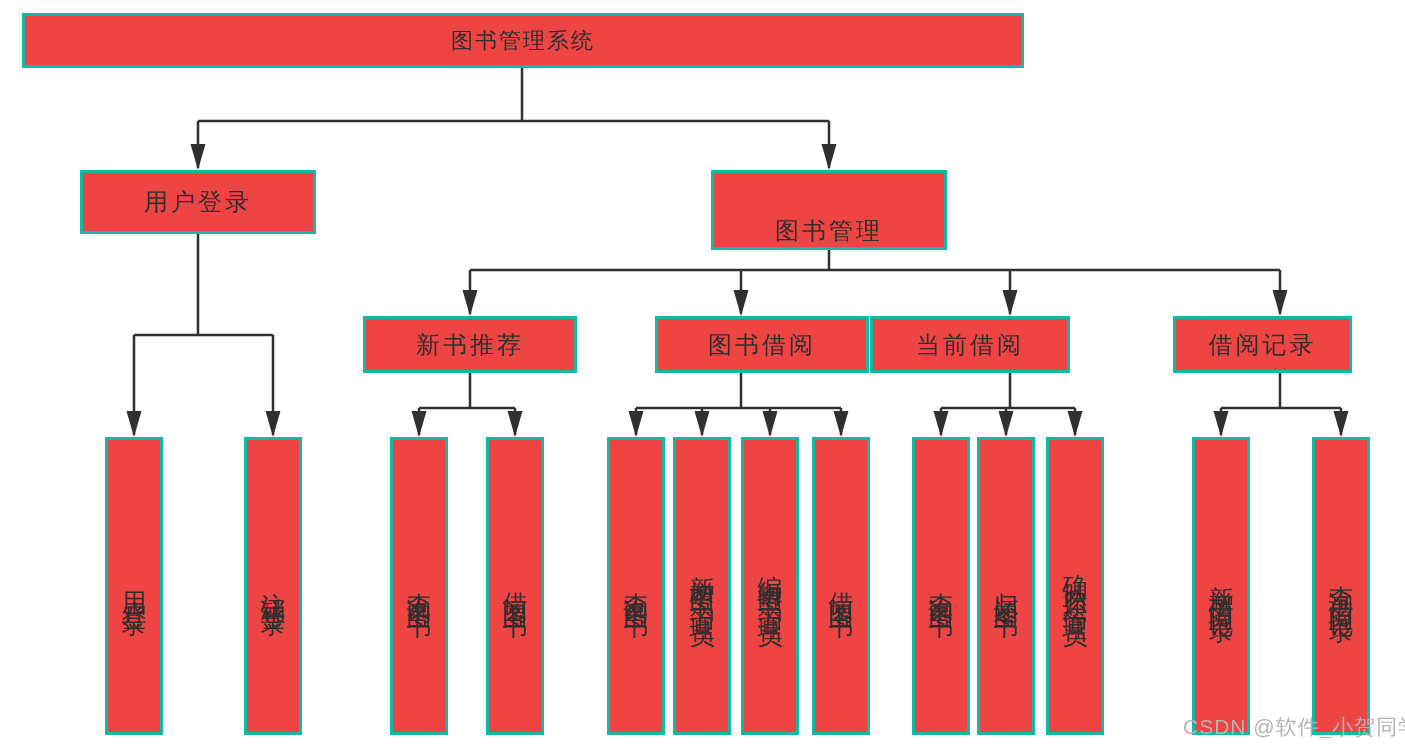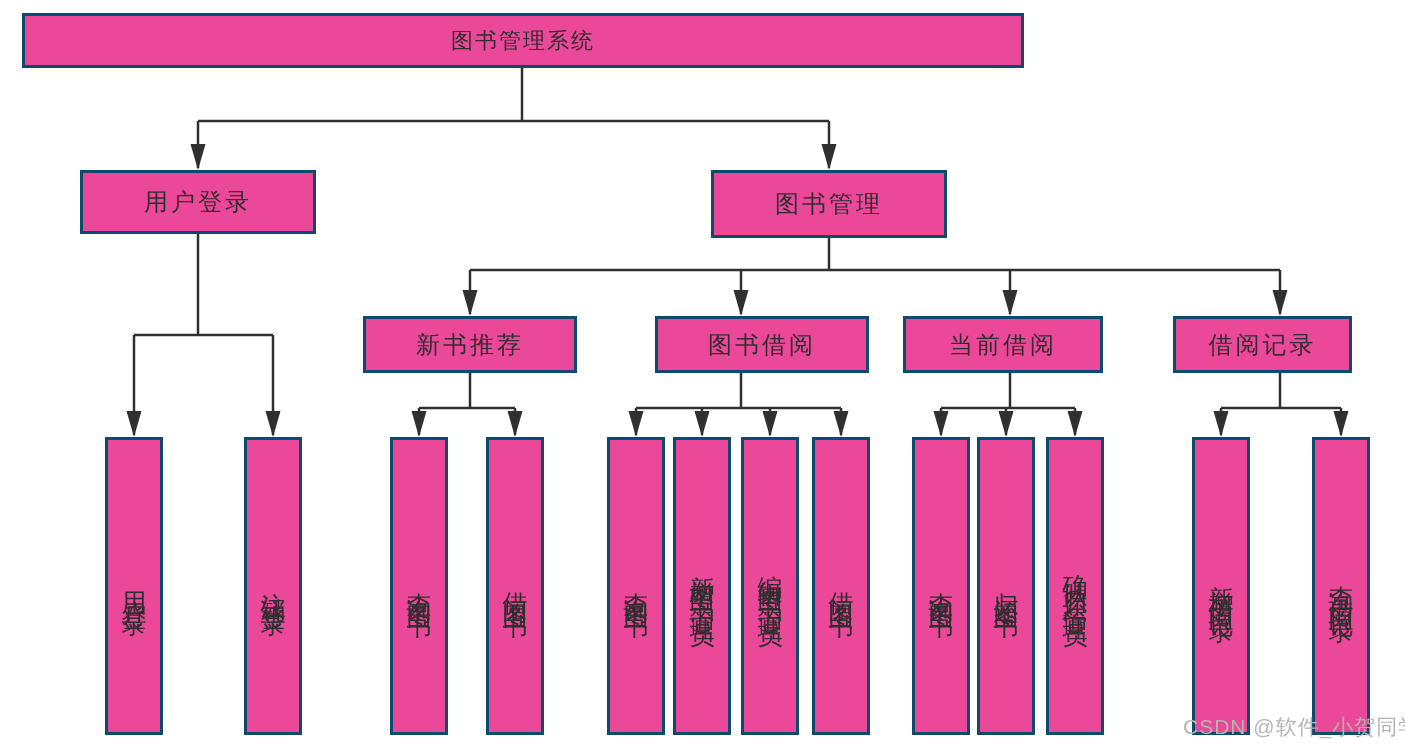--- a/index.html
+++ b/index.html
@@ -13,22 +13,22 @@
     overflow: hidden;
   }
   .connectors {
     position: absolute;
     left: 0;
     top: 0;
   }
   .node {
     position: absolute;
     box-sizing: border-box;
-    background: #ec4899;
-    border: 3px solid #0c4a6e;
+    background: #ef4444;
+    border: 3px solid #14b8a6;
     display: flex;
     align-items: center;
     justify-content: center;
     text-align: center;
   }
   .root-node span {
     font-size: 22px;
     letter-spacing: 2px;
     white-space: nowrap;
   }
@@ -100,31 +100,31 @@
     </g>
   </svg>
 
   <div class="node root-node" style="left:22px; top:13px; width:1002px; height:55px;">
     <span>图书管理系统</span>
   </div>
 
   <div class="node h-node" style="left:80px; top:170px; width:236px; height:64px;">
     <span>用户登录</span>
   </div>
-  <div class="node h-node" style="left:711px; top:170px; width:236px; height:68px;">
+  <div class="node h-node" style="left:711px; top:170px; width:236px; height:80px;align-items:flex-end;">
     <span>图书管理</span>
   </div>
 
   <div class="node h-node" style="left:363px; top:316px; width:214px; height:57px;">
     <span>新书推荐</span>
   </div>
   <div class="node h-node" style="left:655px; top:316px; width:214px; height:57px;">
     <span>图书借阅</span>
   </div>
-  <div class="node h-node" style="left:903px; top:316px; width:200px; height:57px;">
+  <div class="node h-node" style="left:870px; top:316px; width:200px; height:57px;">
     <span>当前借阅</span>
   </div>
   <div class="node h-node" style="left:1173px; top:316px; width:179px; height:57px;">
     <span>借阅记录</span>
   </div>
 
   <div class="node v-node" style="left:105px; top:437px; width:58px; height:298px;">
     <span>用户登录</span>
   </div>
   <div class="node v-node" style="left:244px; top:437px; width:58px; height:298px;">

